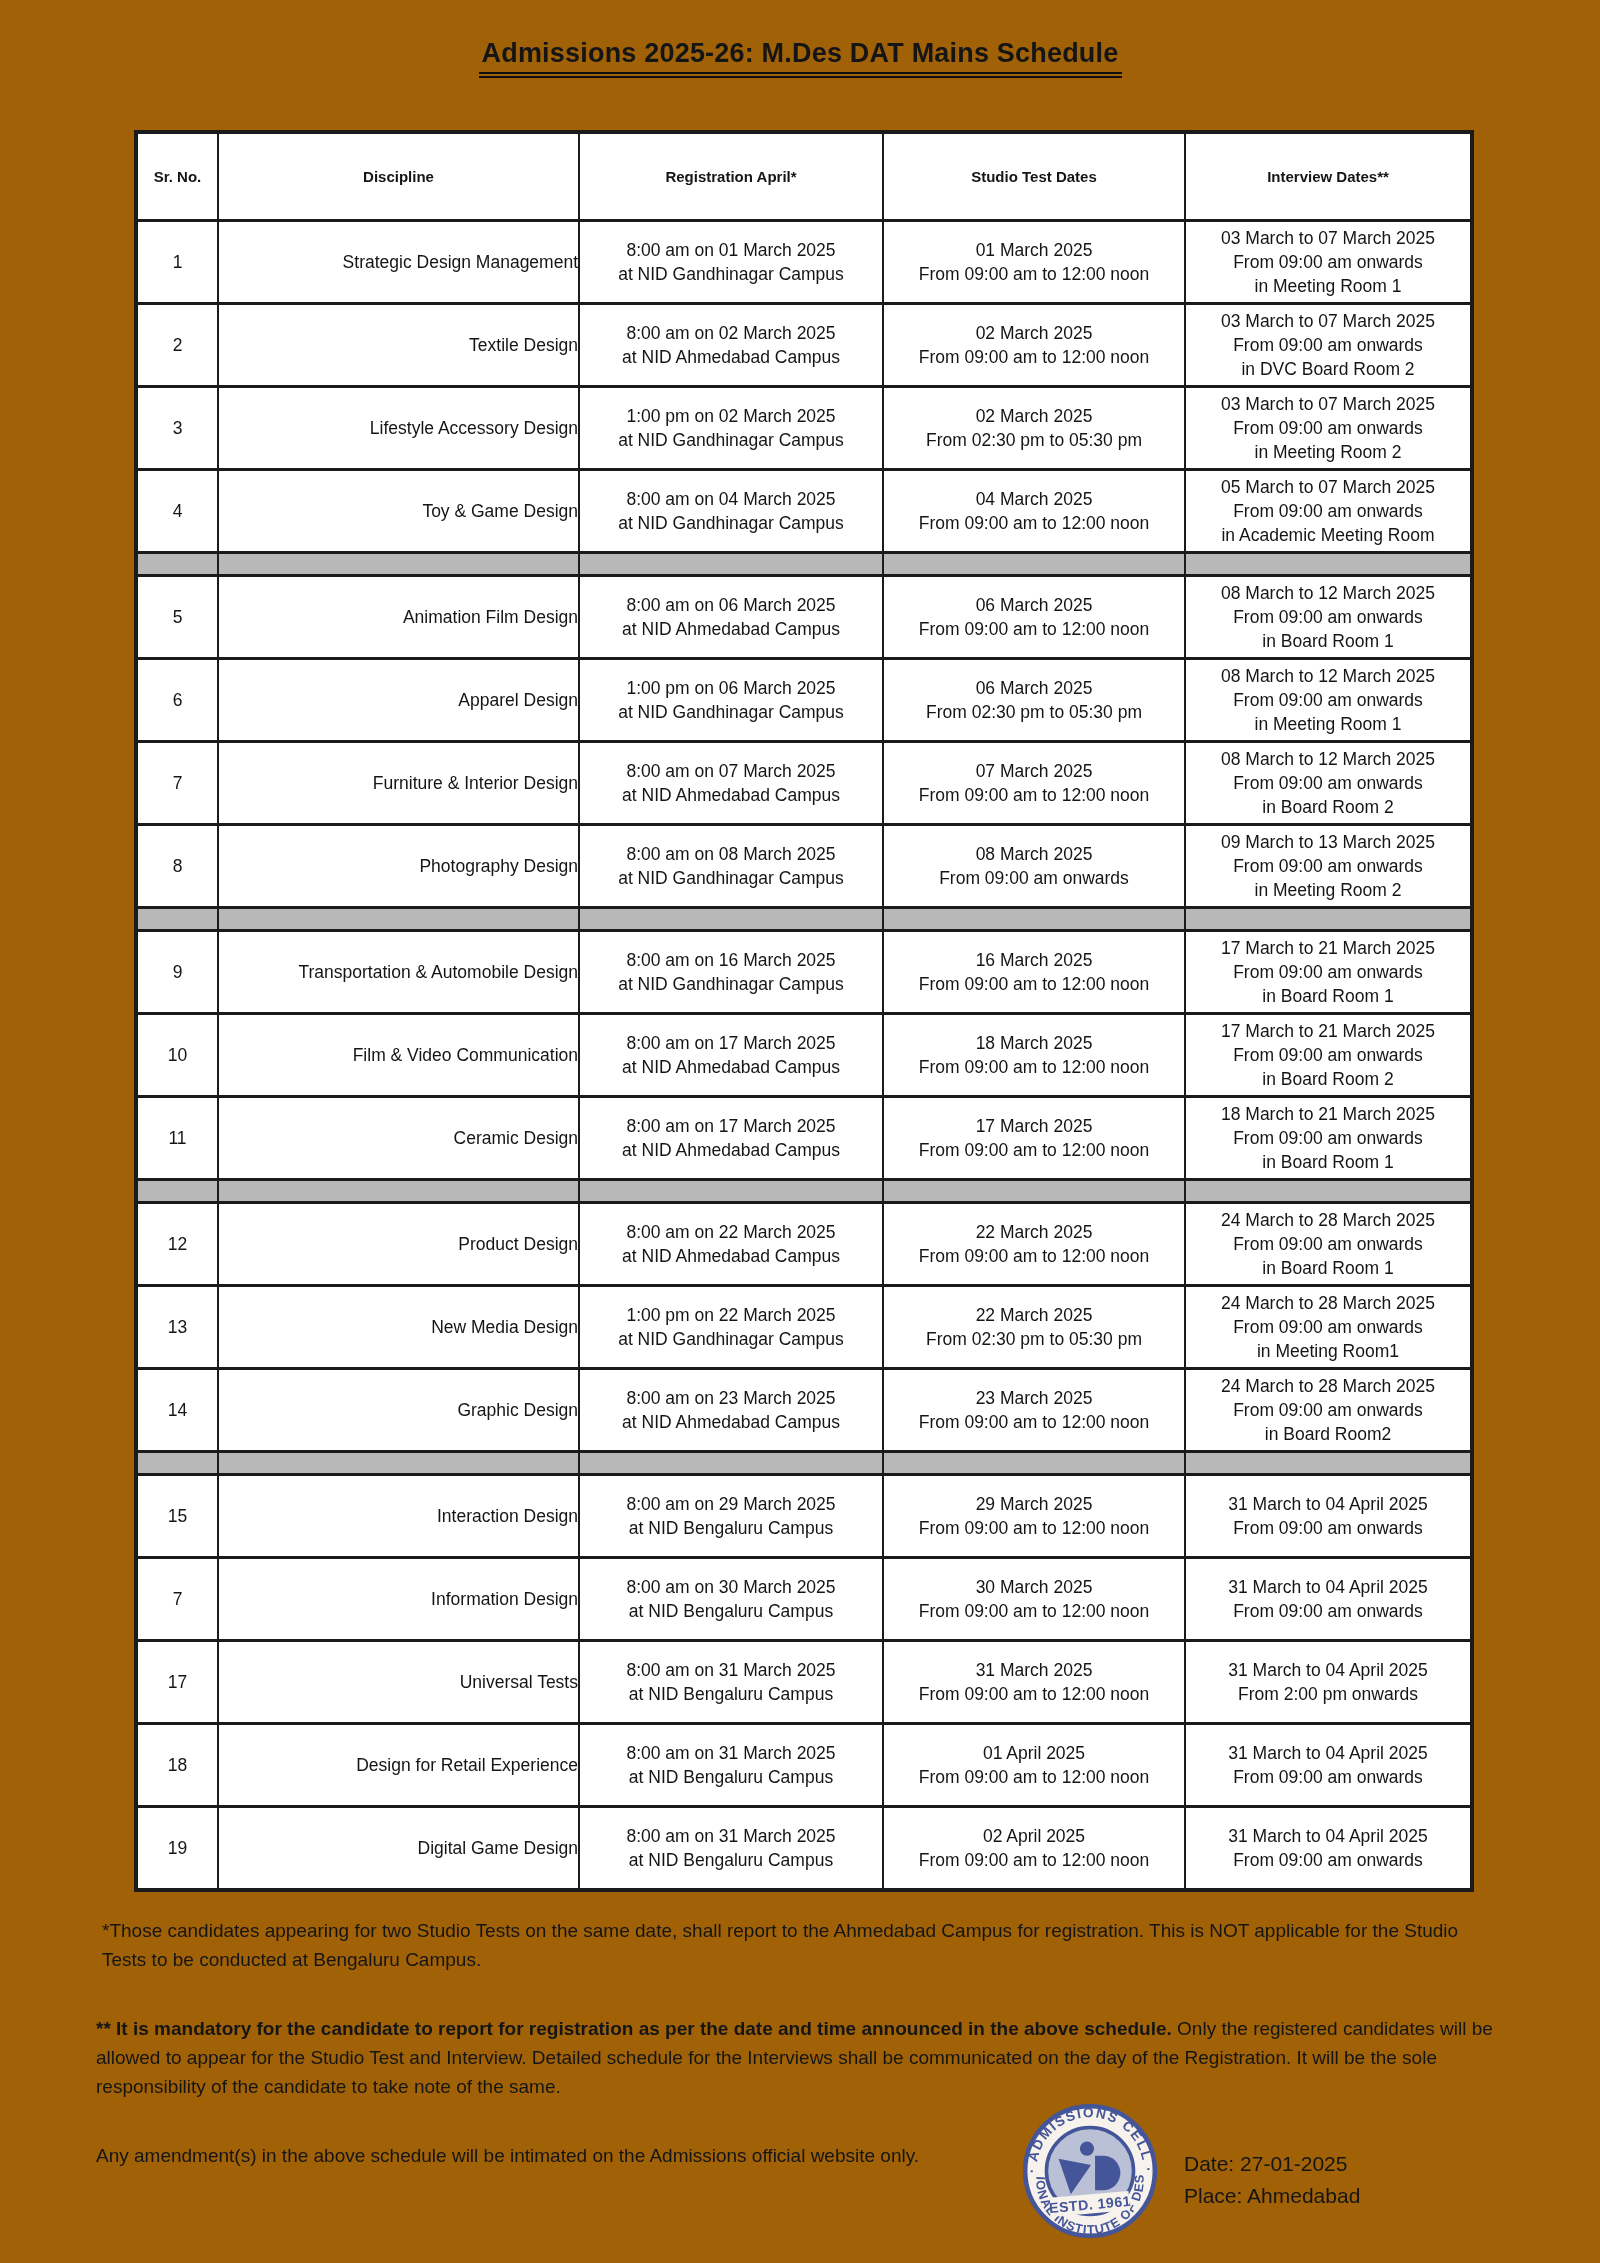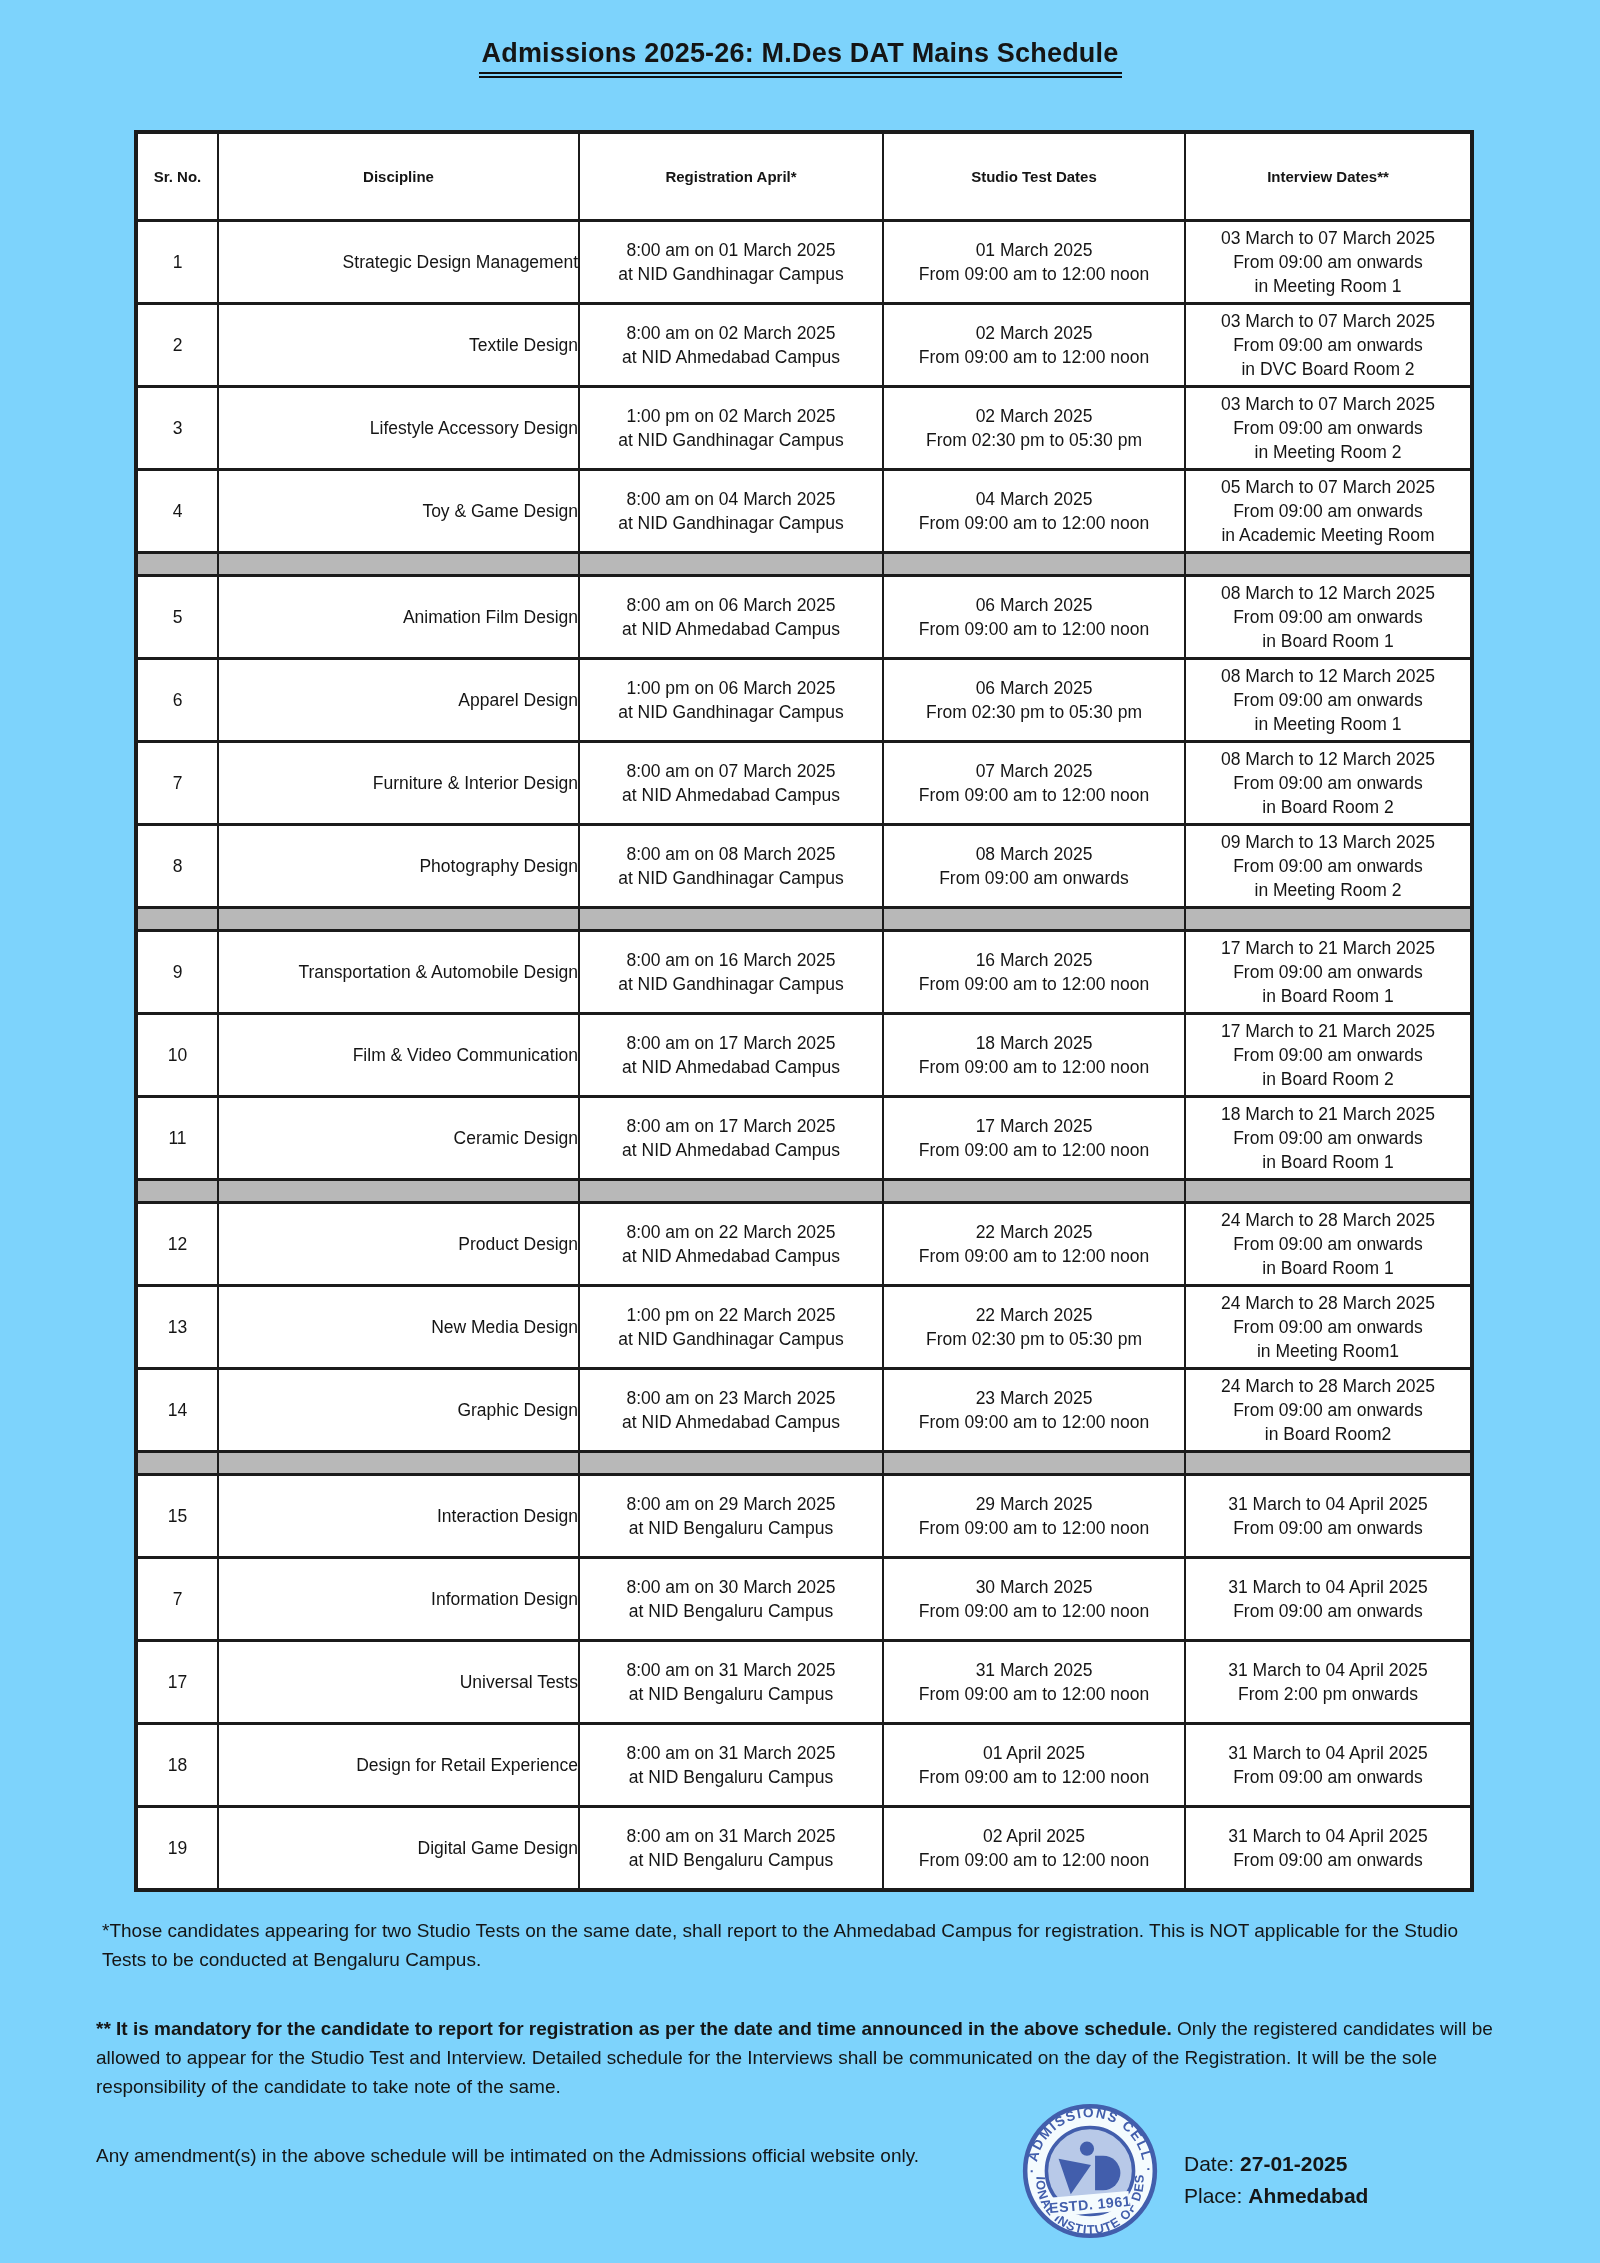--- a/index.html
+++ b/index.html
@@ -1,21 +1,21 @@
 <!DOCTYPE html>
 <html style="--sep-gray: #b8b8b8; --line: #1b1b1b;"><head>
 <meta charset="utf-8">
 <style>
   html, body { margin: 0; padding: 0; background: #e8e8e8; }
   .page {
     position: relative;
     width: 1600px;
     height: 2263px;
     margin: 0 auto;
-    background: #7dd3fc;
+    background: #a16207;
     font-family: "Liberation Sans", sans-serif;
     color: #151515;
     overflow: hidden;
   }
 
   
   .doc-title {
     position: absolute;
     top: 38px;
     left: 0;
@@ -94,21 +94,21 @@
     height: 154px;
     opacity: 0.92;
   }
   .date-place {
     position: absolute;
     left: 1184px;
     top: 2148px;
     font-size: 21px;
     line-height: 32px;
   }
-  .date-place b { font-weight: bold; }
+  .date-place b { font-weight: normal; }
 
   .stamp-arc-top   { font-size: 13.5px; font-weight: bold; letter-spacing: 1.6px; }
   .stamp-arc-bot   { font-size: 12.5px; font-weight: bold; letter-spacing: 0.9px; }
   .stamp-estd-text { font-size: 14px;  font-weight: bold; letter-spacing: 0.5px; }
 </style>
 <style>.stamp-ink-fill{fill:#3d55a6;}.stamp-ink-stroke{stroke:#3d55a6;}.stamp-wash-fill{fill:#bdc9e7;}</style></head>
 <body>
 
 <div class="page">
 

